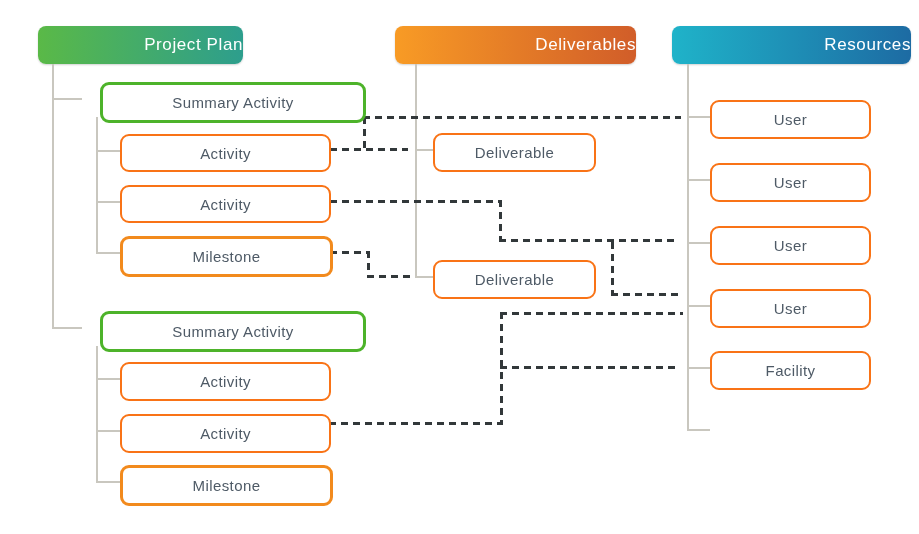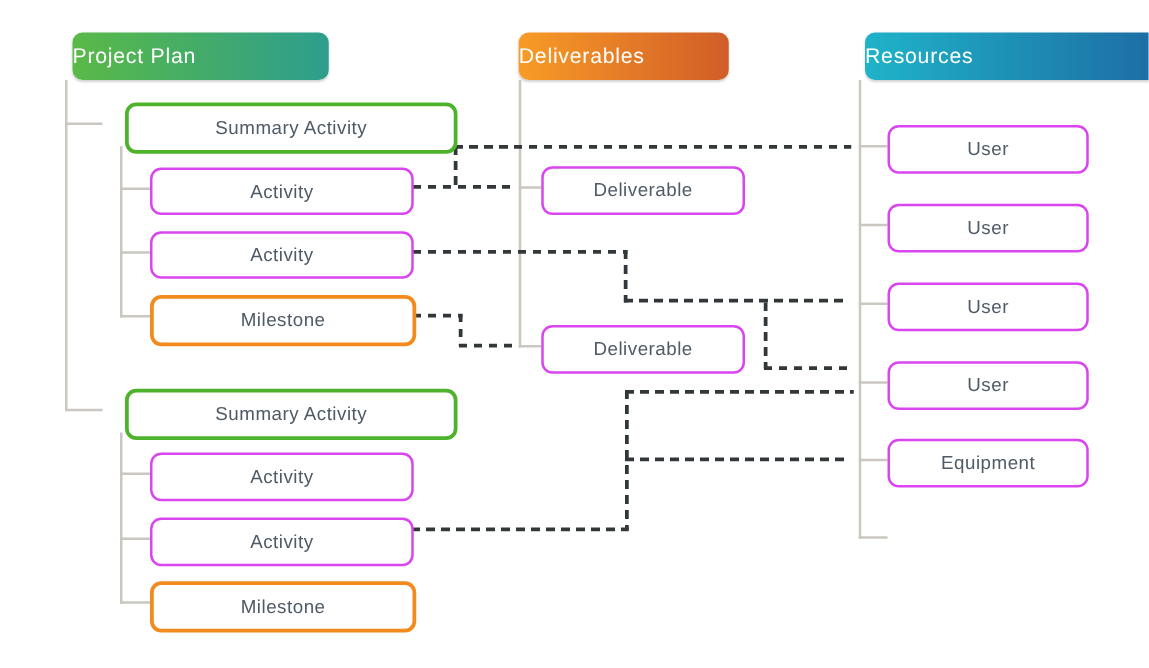--- a/index.html
+++ b/index.html
@@ -2,45 +2,44 @@
 <html><head>
 <meta charset="utf-8">
 <style>
   html,body{margin:0;padding:0;background:#fff;}
   #canvas{
     position:relative;width:919px;height:534px;background:#ffffff;overflow:hidden;
     font-family:"Liberation Sans", sans-serif;
   }
   .hdr{
     position:absolute;height:38px;border-radius:8px;
-    display:flex;align-items:center;justify-content:flex-start;
+    display:flex;align-items:center;justify-content:flex-end;
     color:#ffffff;font-size:17px;letter-spacing:.6px;
     box-shadow:0 1px 2px rgba(0,0,0,.18);
-    margin-left:20px;
   }
   .node{
-    position:absolute;background:#ffffff;border:2px solid #d946ef;border-radius:9px;
+    position:absolute;background:#ffffff;border:2px solid #f97316;border-radius:9px;
     display:flex;align-items:center;justify-content:center;
     color:#4e5a66;font-size:15px;letter-spacing:.4px;
   }
   .v-green{border-width:3px;border-color:#4db32a;margin-left:18px;}
   .v-orange{border-width:3px;border-color:#f28a1d;}
   .gline{position:absolute;background:#c9c7bf;}
   .dashh{position:absolute;height:3px;background:repeating-linear-gradient(90deg,#32383a 0 7px,transparent 7px 12px);}
   .dashv{position:absolute;width:3px;background:repeating-linear-gradient(180deg,#32383a 0 7px,transparent 7px 12px);}
 </style>
 </head>
 <body>
 
 <div id="canvas">
 
   <div class="hdr" style="left: 38px; top: 26px; width: 205px; background: linear-gradient(90deg, rgb(90, 185, 71), rgb(45, 158, 141));">
     <span>Project Plan</span>
   </div>
-  <div class="hdr" style="left: 395px; top: 26px; width: 168px; background: linear-gradient(90deg, rgb(248, 155, 37), rgb(209, 93, 41));">
+  <div class="hdr" style="left: 395px; top: 26px; width: 241px; background: linear-gradient(90deg, rgb(248, 155, 37), rgb(209, 93, 41));">
     <span>Deliverables</span>
   </div>
   <div class="hdr" style="left: 672px; top: 26px; width: 239px; background: linear-gradient(90deg, rgb(31, 179, 201), rgb(29, 107, 163));">
     <span>Resources</span>
   </div>
 
   <div class="gline" style="left:52px;top:64px;width:2px;height:265px;"></div>
   <div class="gline" style="left:52px;top:98px;width:30px;height:2px;"></div>
   <div class="gline" style="left:52px;top:327px;width:30px;height:2px;"></div>
   <div class="gline" style="left:96px;top:117px;width:2px;height:137px;"></div>
@@ -121,16 +120,16 @@
   <div class="node" style="left:710px;top:163px;width:157px;height:35px;">
     <span>User</span>
   </div>
   <div class="node" style="left:710px;top:226px;width:157px;height:35px;">
     <span>User</span>
   </div>
   <div class="node" style="left:710px;top:289px;width:157px;height:35px;">
     <span>User</span>
   </div>
   <div class="node" style="left:710px;top:351px;width:157px;height:35px;">
-    <span>Equipment</span>
+    <span>Facility</span>
   </div>
 
 </div>
 
 </body></html>

